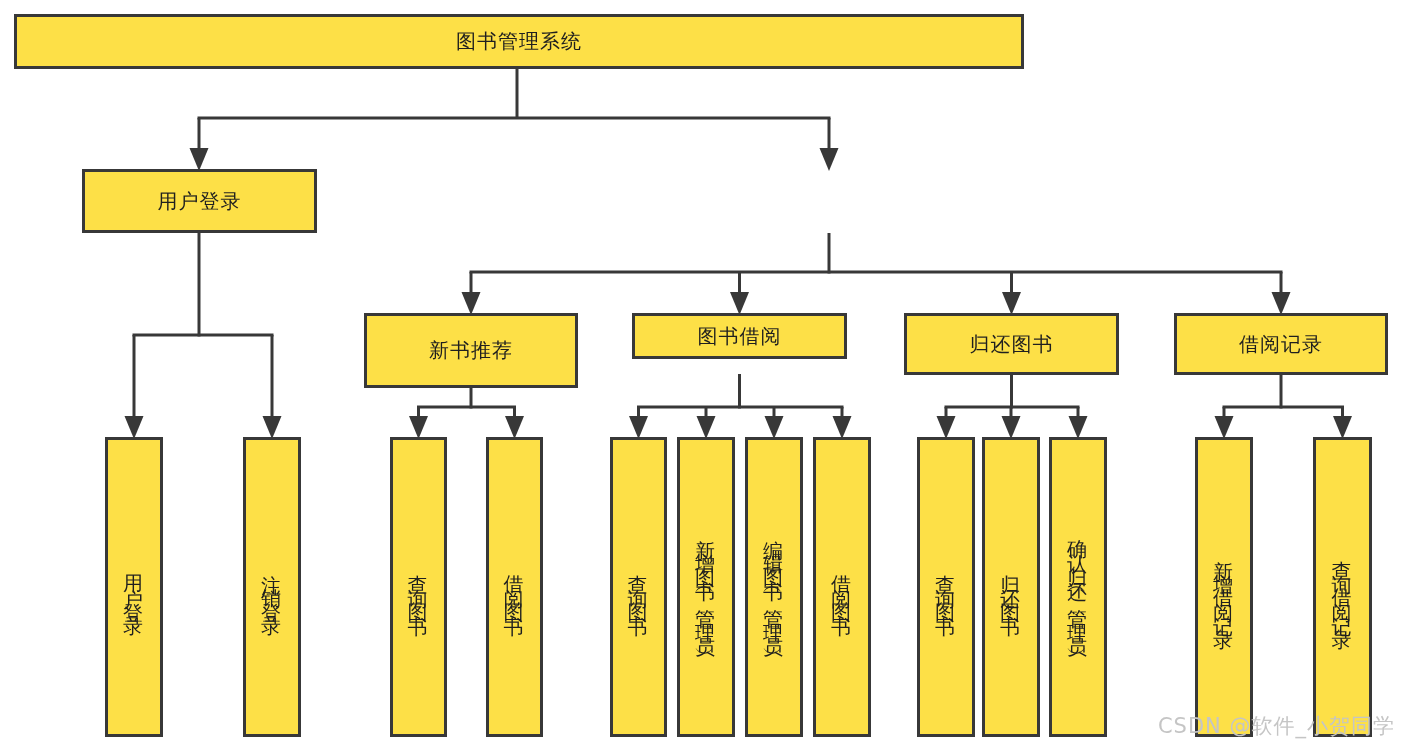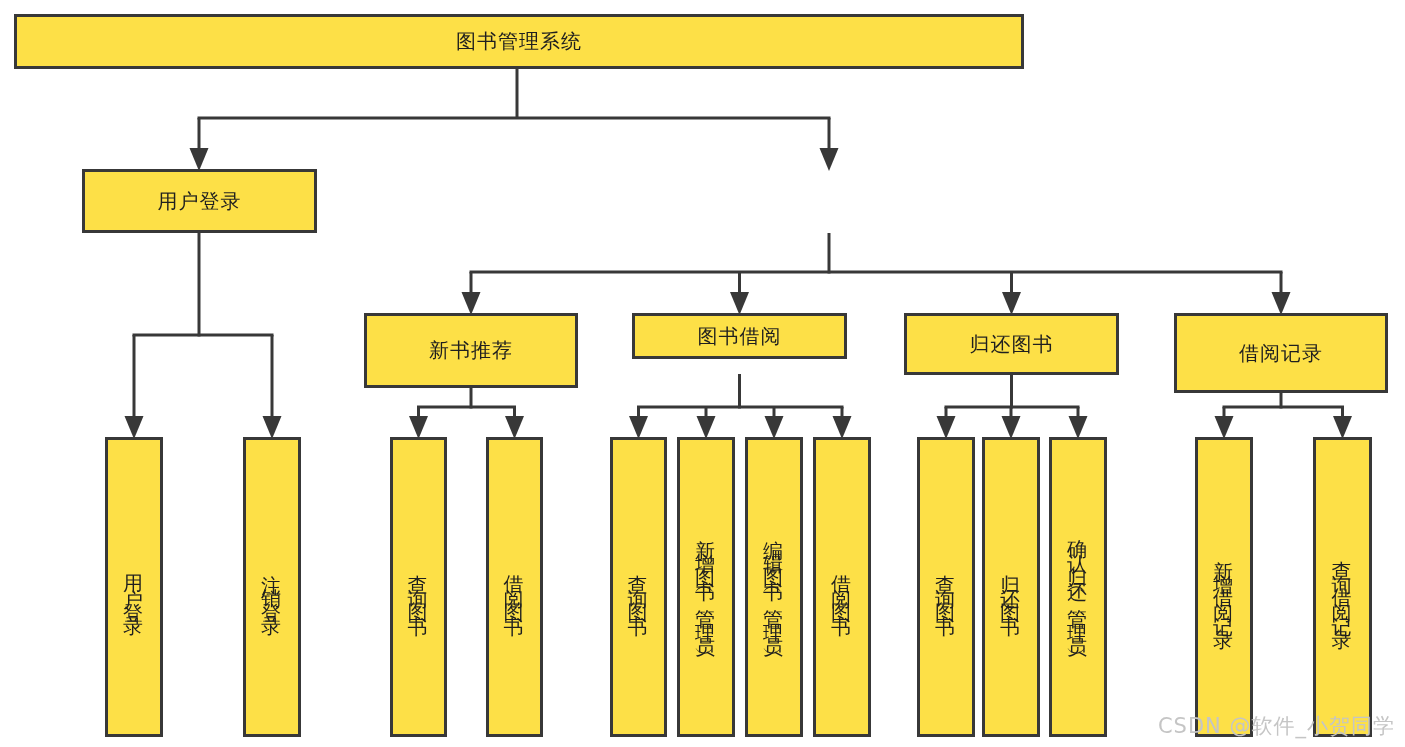--- a/index.html
+++ b/index.html
@@ -125,21 +125,21 @@
     </g>
   </svg>
 
   <div class="node" style="left:14px; top:14px; width:1010px; height:55px;">图书管理系统</div>
 
   <div class="node" style="left:82px; top:169px; width:235px; height:64px;">用户登录</div>
 
   <div class="node" style="left:364px; top:313px; width:214px; height:75px;">新书推荐</div>
   <div class="node" style="left:632px; top:313px; width:215px; height:46px;">图书借阅</div>
   <div class="node" style="left:904px; top:313px; width:215px; height:62px;">归还图书</div>
-  <div class="node" style="left:1174px; top:313px; width:214px; height:80px;">借阅记录</div>
+  <div class="node" style="left:1174px; top:313px; width:214px; height:62px;">借阅记录</div>
 
   <div class="node v" style="left:105px; top:437px; width:58px; height:300px;">用户登录</div>
   <div class="node v" style="left:243px; top:437px; width:58px; height:300px;">注销登录</div>
 
   <div class="node v" style="left:390px; top:437px; width:57px; height:300px;">查询图书</div>
   <div class="node v" style="left:486px; top:437px; width:57px; height:300px;">借阅图书</div>
 
   <div class="node v" style="left:610px; top:437px; width:57px; height:300px;">查询图书</div>
   <div class="node v" style="left:677px; top:437px; width:58px; height:300px;">新增图书（管理员）</div>
   <div class="node v" style="left:745px; top:437px; width:58px; height:300px;">编辑图书（管理员）</div>

